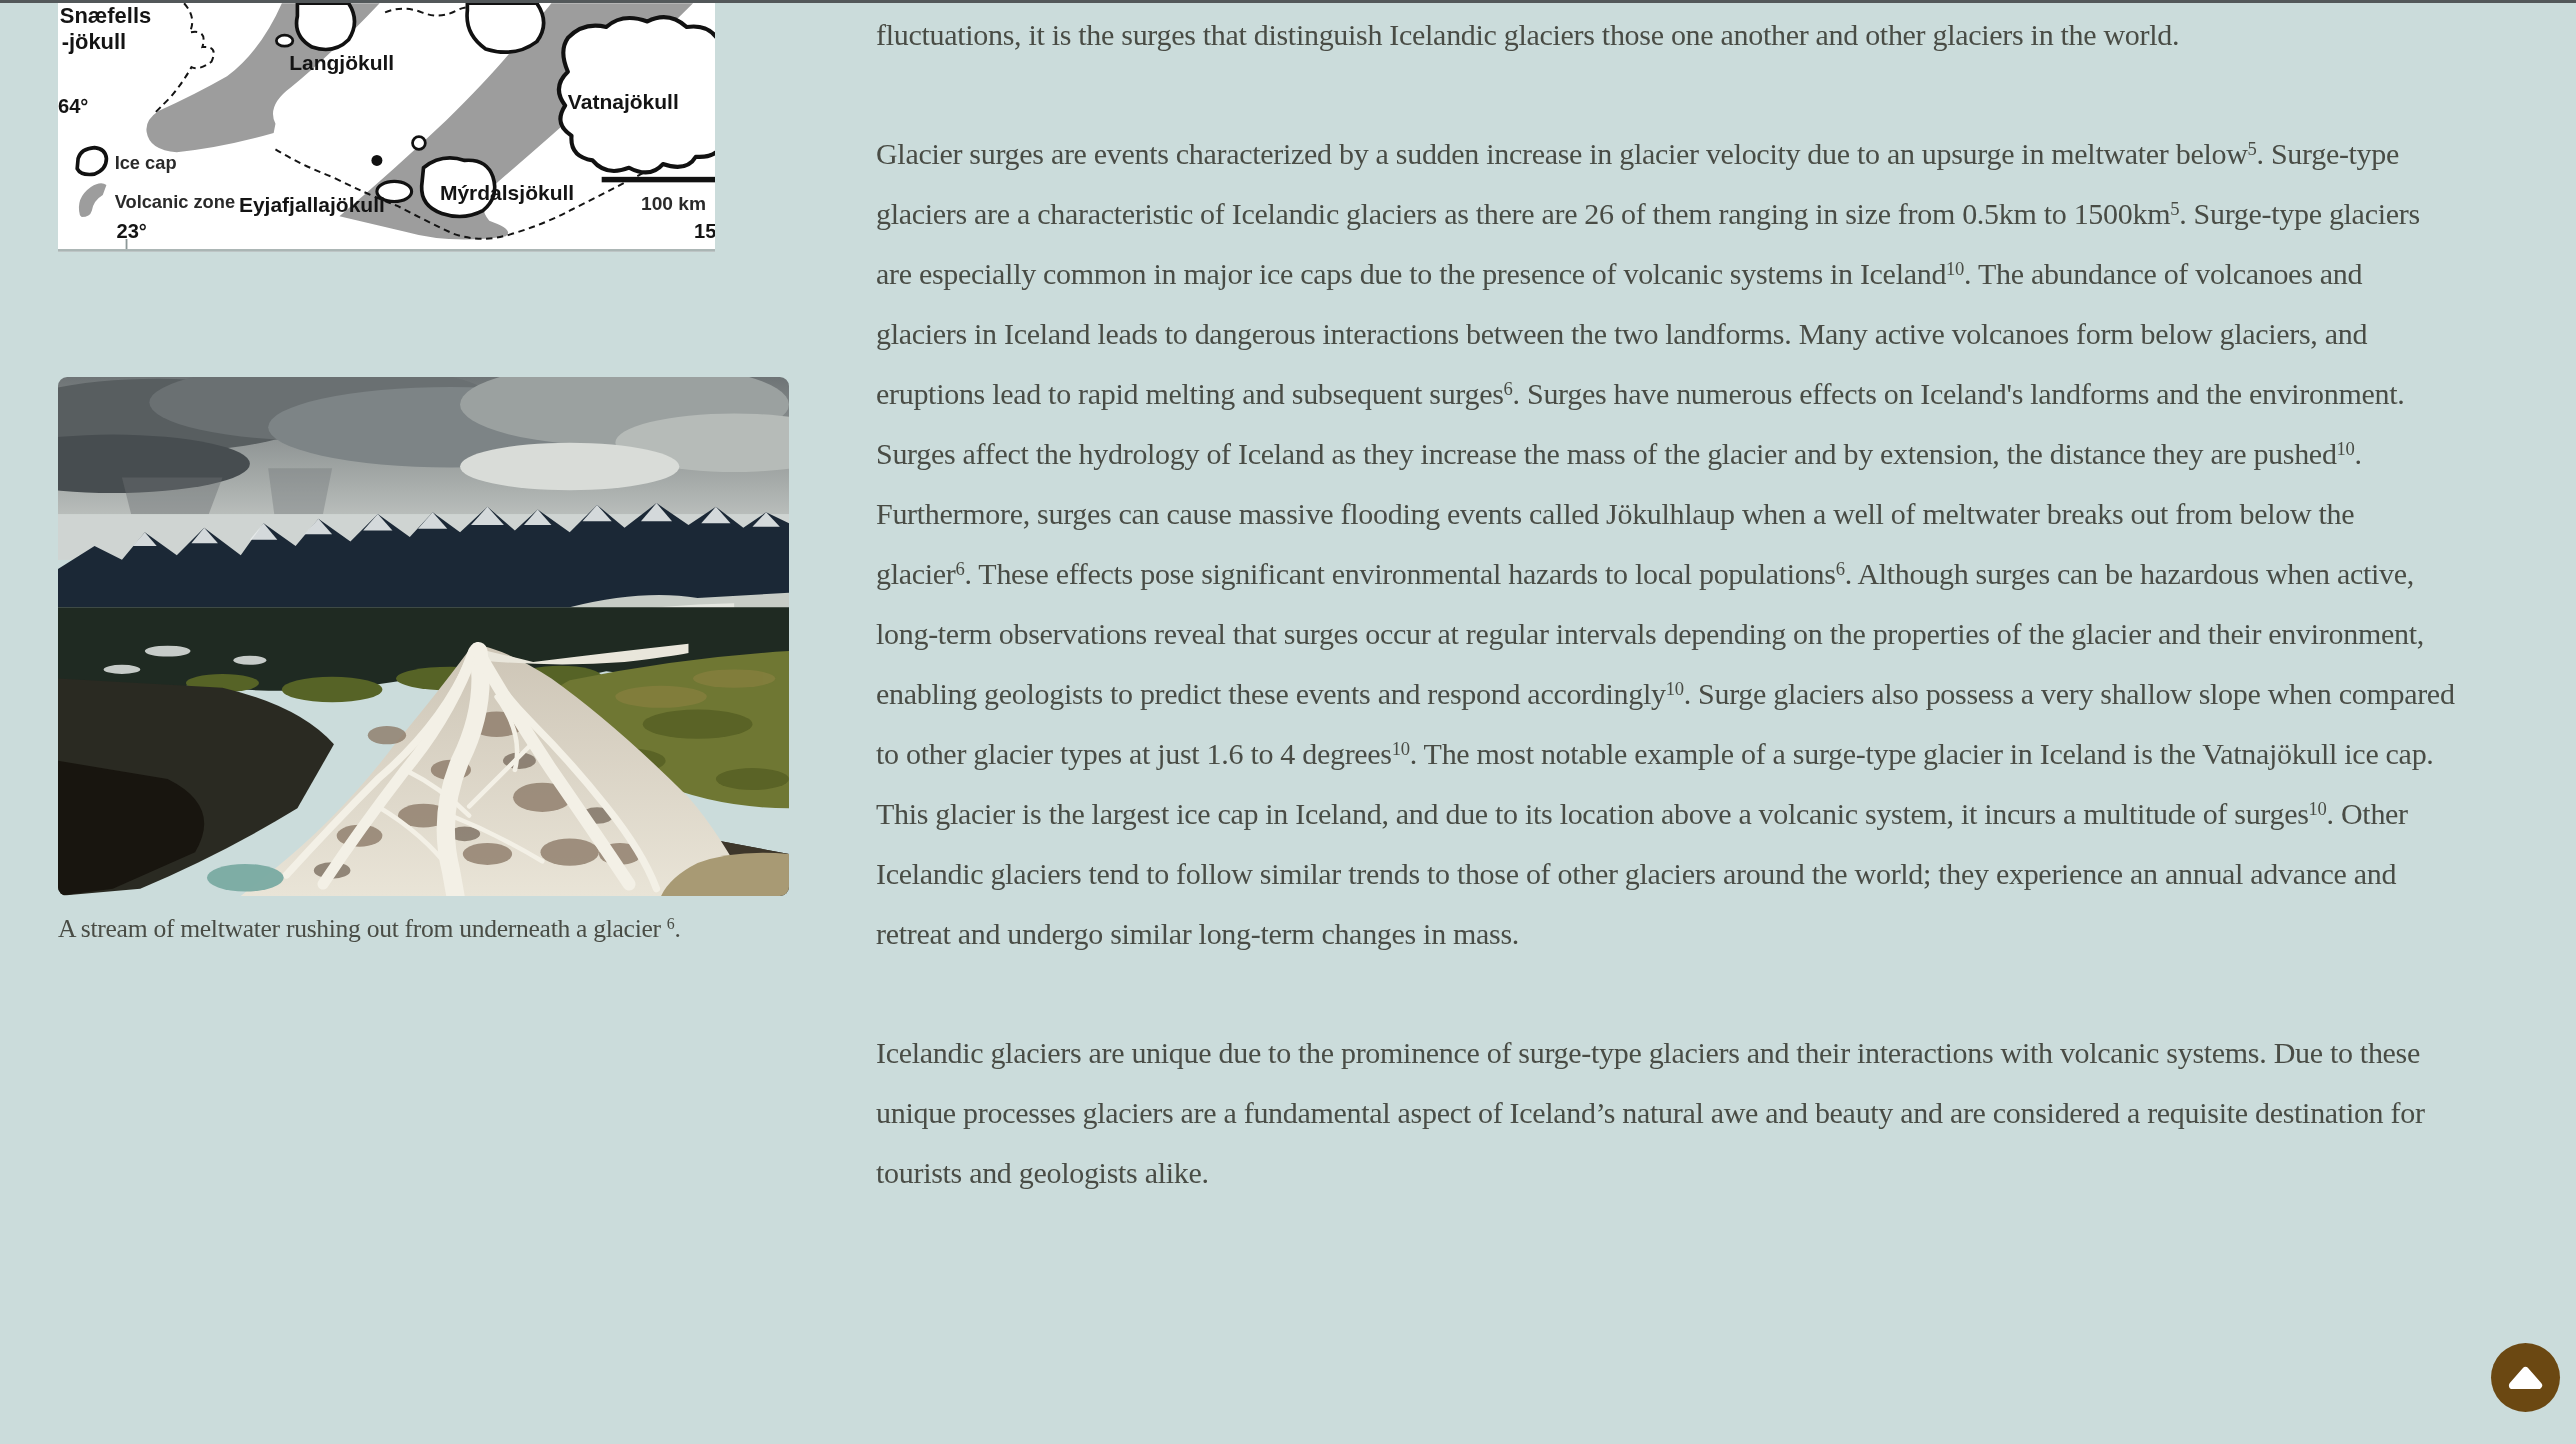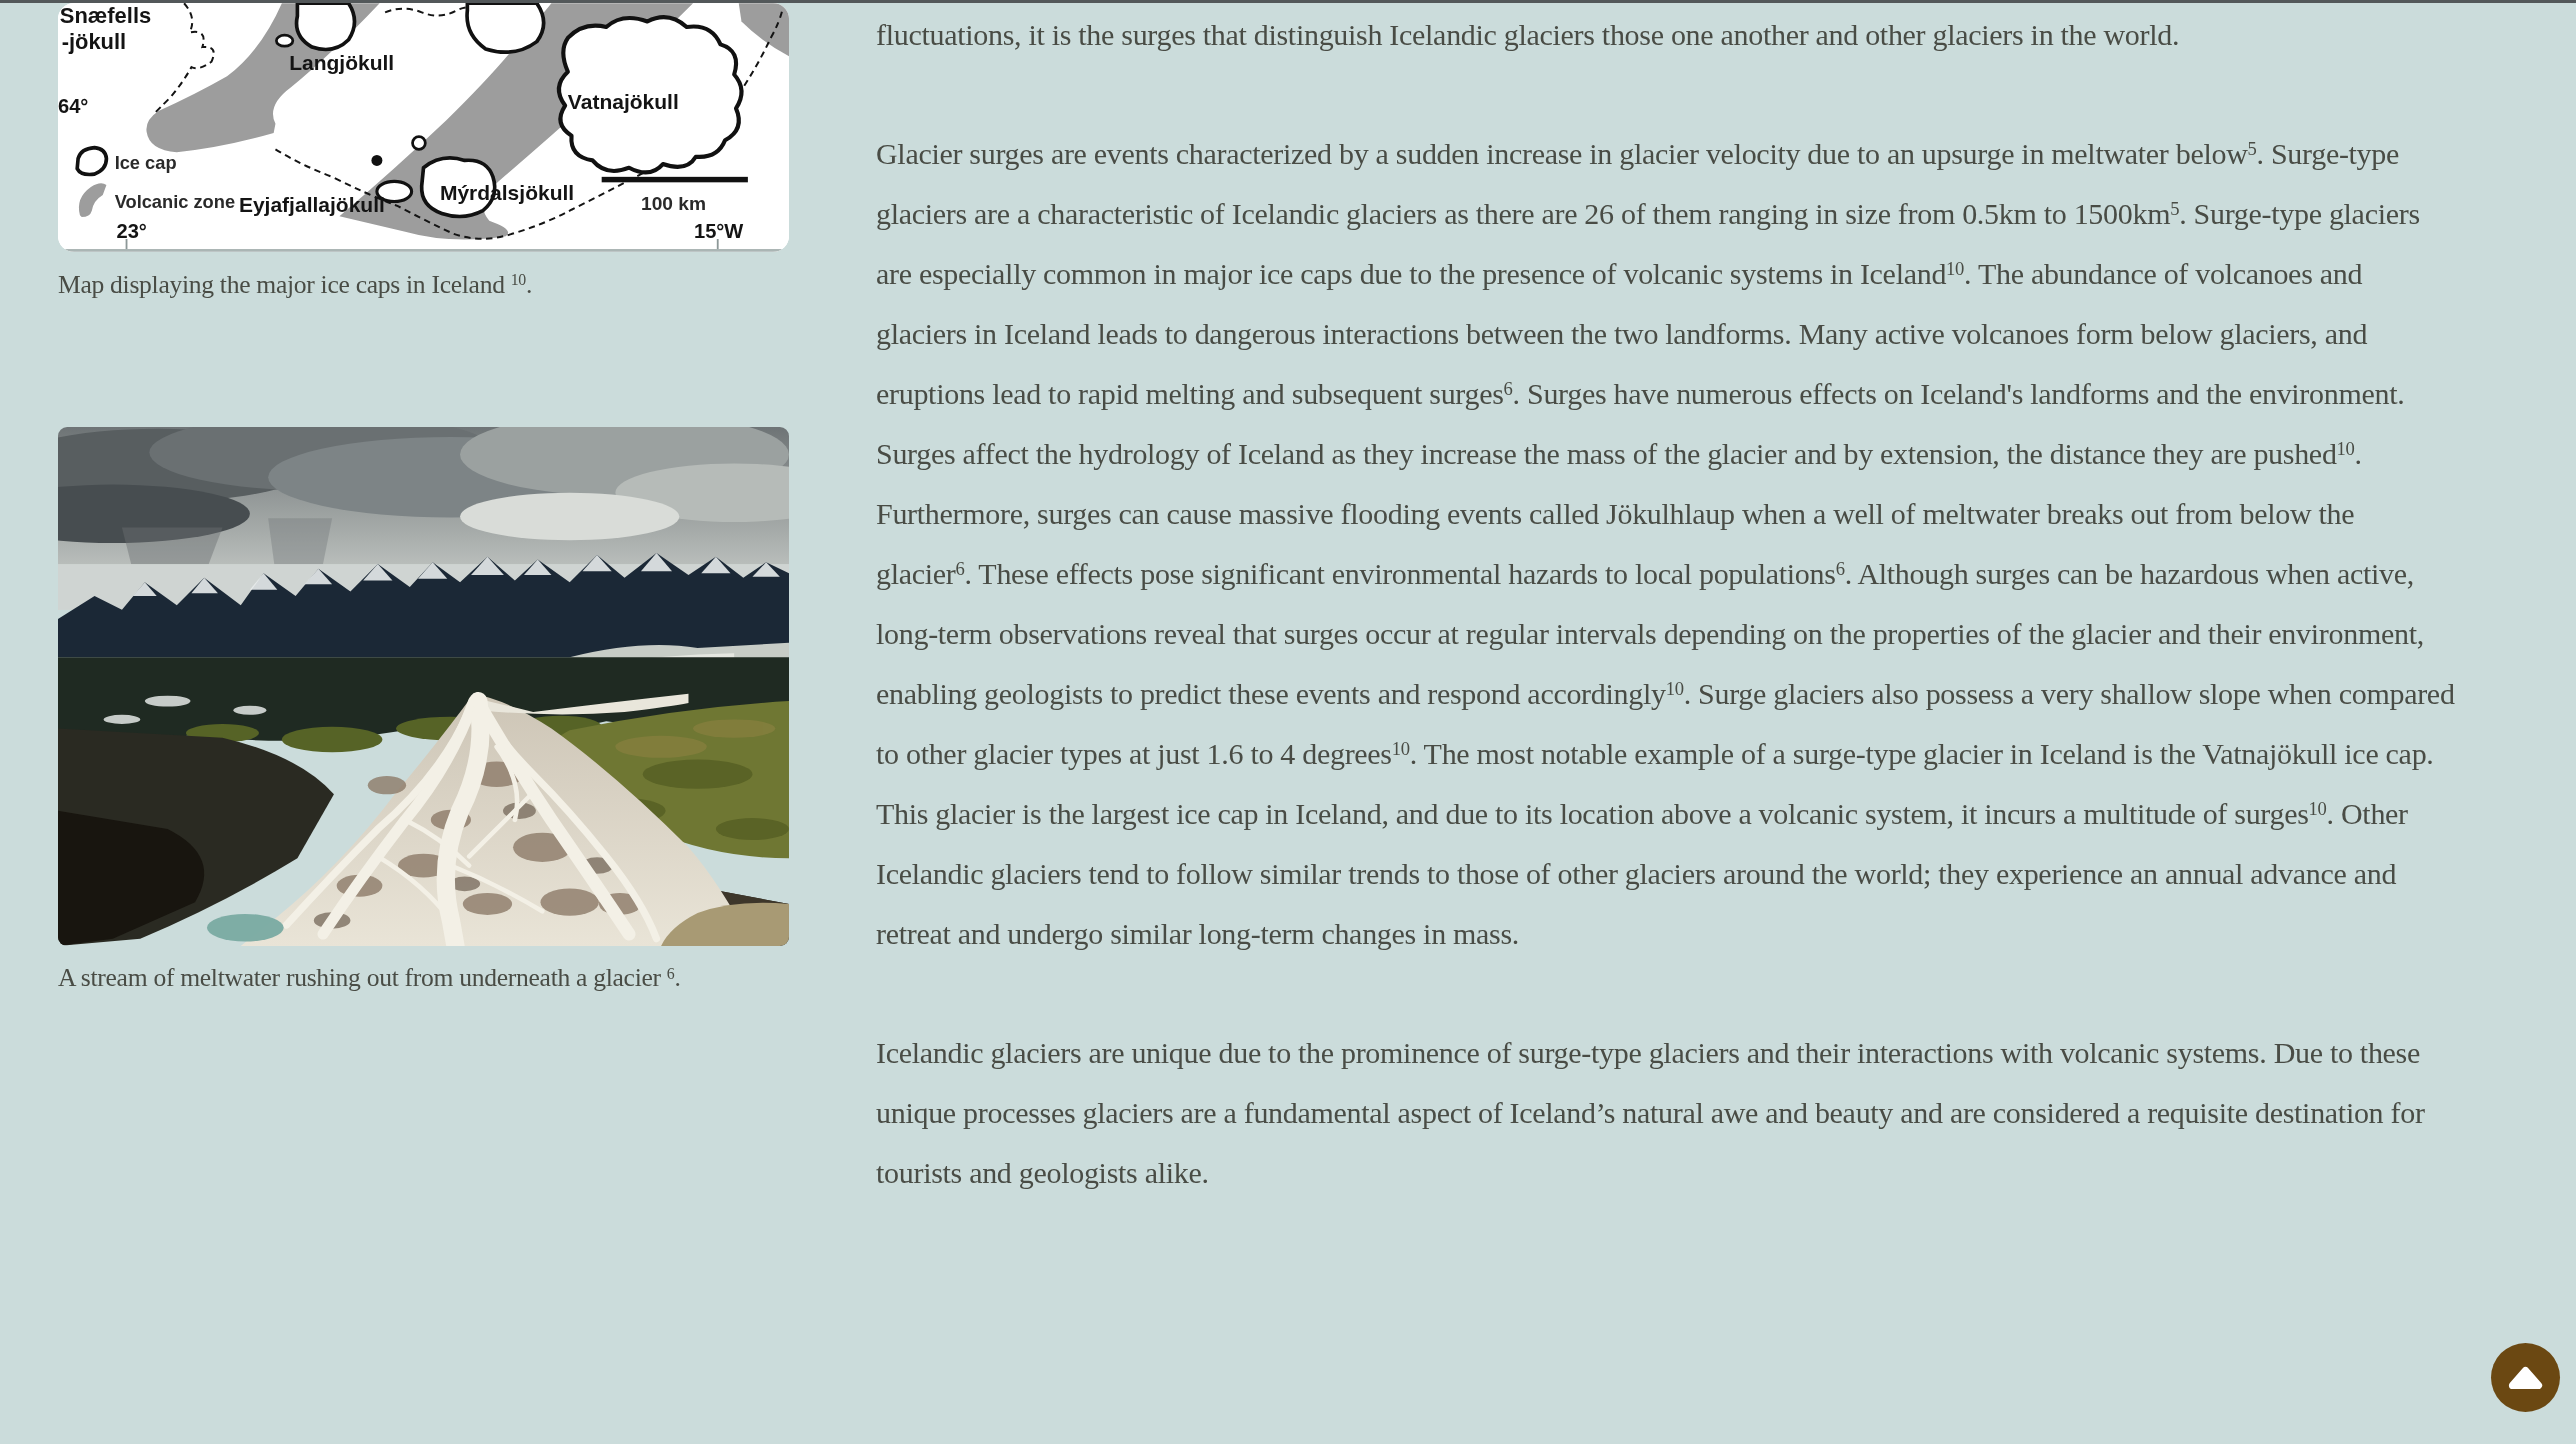--- a/index.html
+++ b/index.html
@@ -12,22 +12,22 @@
     font-family:"Liberation Serif","DejaVu Serif",serif;
     color:#494c45;
     overflow:hidden;
   }
   .layout{display:flex;align-items:flex-start;padding:0 119px 0 58px;}
   .left-col{width:731px;flex:none;margin-right:87px;}
   .right-col{flex:1;min-width:0;padding-top:1.8px;}
 
   figure{margin:0;}
   .map-box{
-    width:731px;height:249px;background:#ffffff;
-    overflow:hidden;position:relative;border-radius:16px;
+    width:657px;height:249px;background:#ffffff;
+    overflow:hidden;position:relative;
   }
   .map-box svg{display:block;}
   figcaption{
     margin-top:14.6px;
     font-size:25.6px;line-height:35px;letter-spacing:-0.3px;
     color:#494c45;
   }
   .photo-figure{margin-top:125px;}
   .photo-box{
     width:731px;height:519px;border-radius:9.1px;overflow:hidden;
@@ -113,21 +113,20 @@
           <text class="map-label" x="558" y="116" font-size="23">Vatnajökull</text>
           <text class="map-label-reg" x="62" y="181" font-size="20">Ice cap</text>
           <text class="map-label-reg" x="62" y="224" font-size="20">Volcanic zone</text>
           <text class="map-label" x="198" y="229" font-size="23">Eyjafjallajökull</text>
           <text class="map-label" x="418" y="215" font-size="23">Mýrdalsjökull</text>
           <text class="map-label-reg" x="638" y="226" font-size="21">100 km</text>
           <text class="map-label" x="64" y="257" font-size="22">23°</text>
           <text class="map-label" x="696" y="257" font-size="22">15°W</text>
         </svg>
       </div>
-      <figcaption>Map displaying the major ice caps in Iceland <sup>10</sup>.</figcaption>
     </figure>
 
     <figure class="photo-figure">
       <div class="photo-box">
         <svg width="731" height="519" viewBox="0 0 800 568" xmlns="http://www.w3.org/2000/svg">
           <defs>
             <linearGradient id="sky" x1="0" y1="0" x2="0" y2="1">
               <stop offset="0" stop-color="#6e7476"></stop>
               <stop offset="0.6" stop-color="#a9aeac"></stop>
               <stop offset="1" stop-color="#d2d6d3"></stop>

